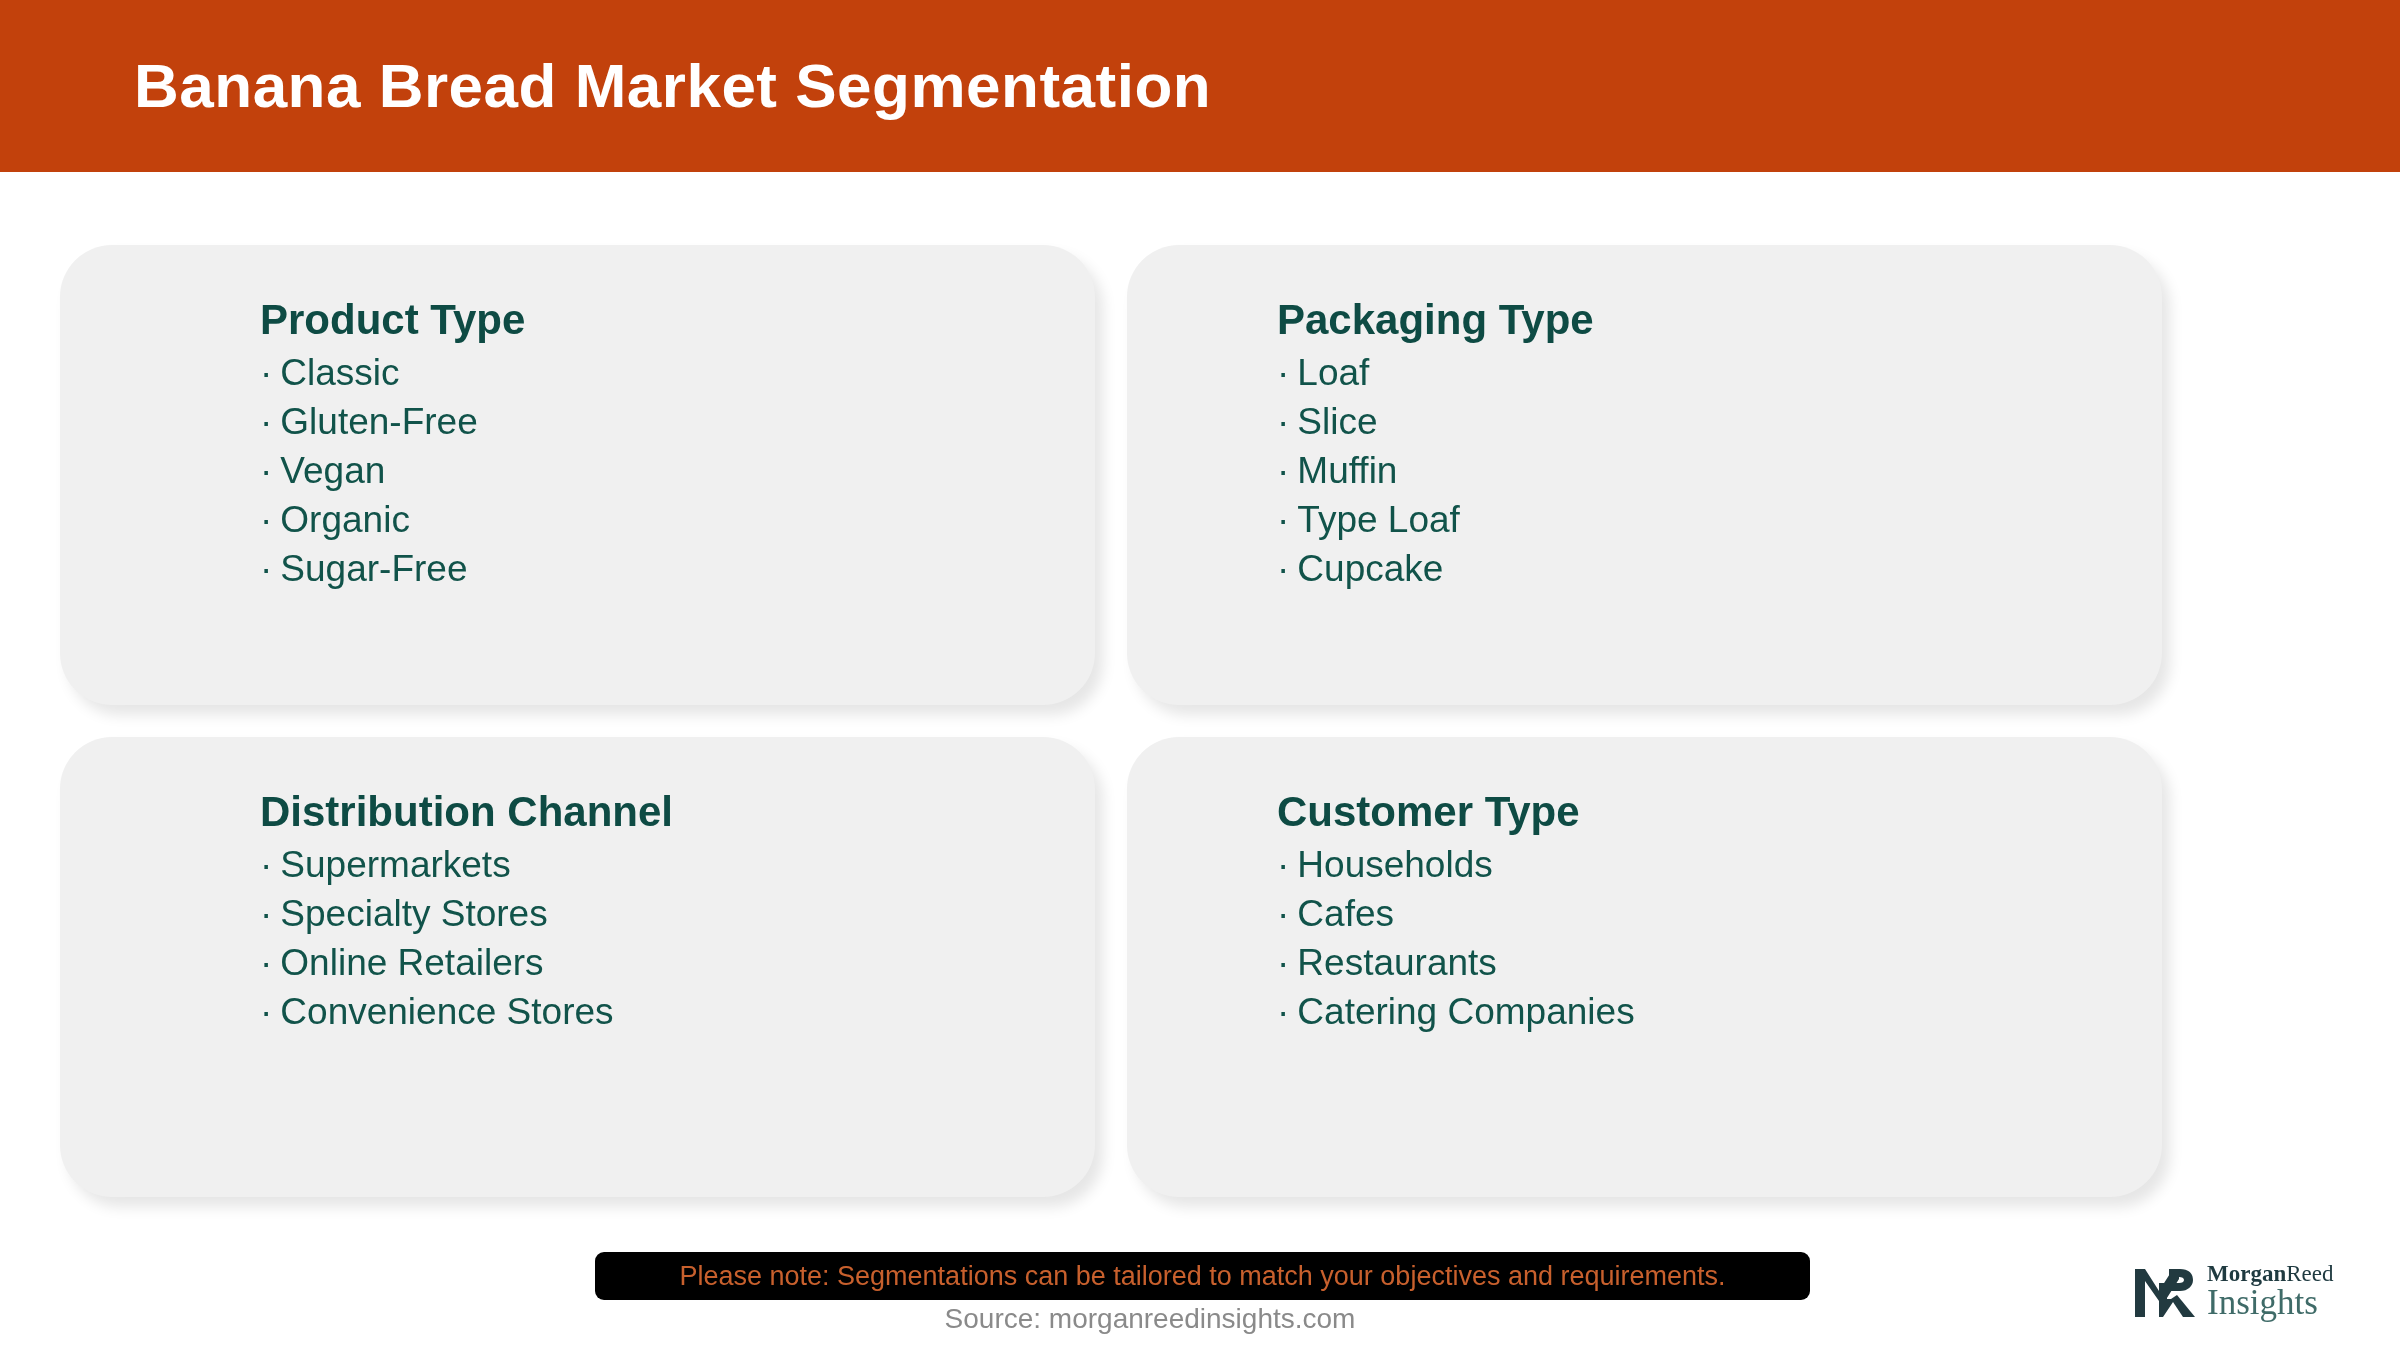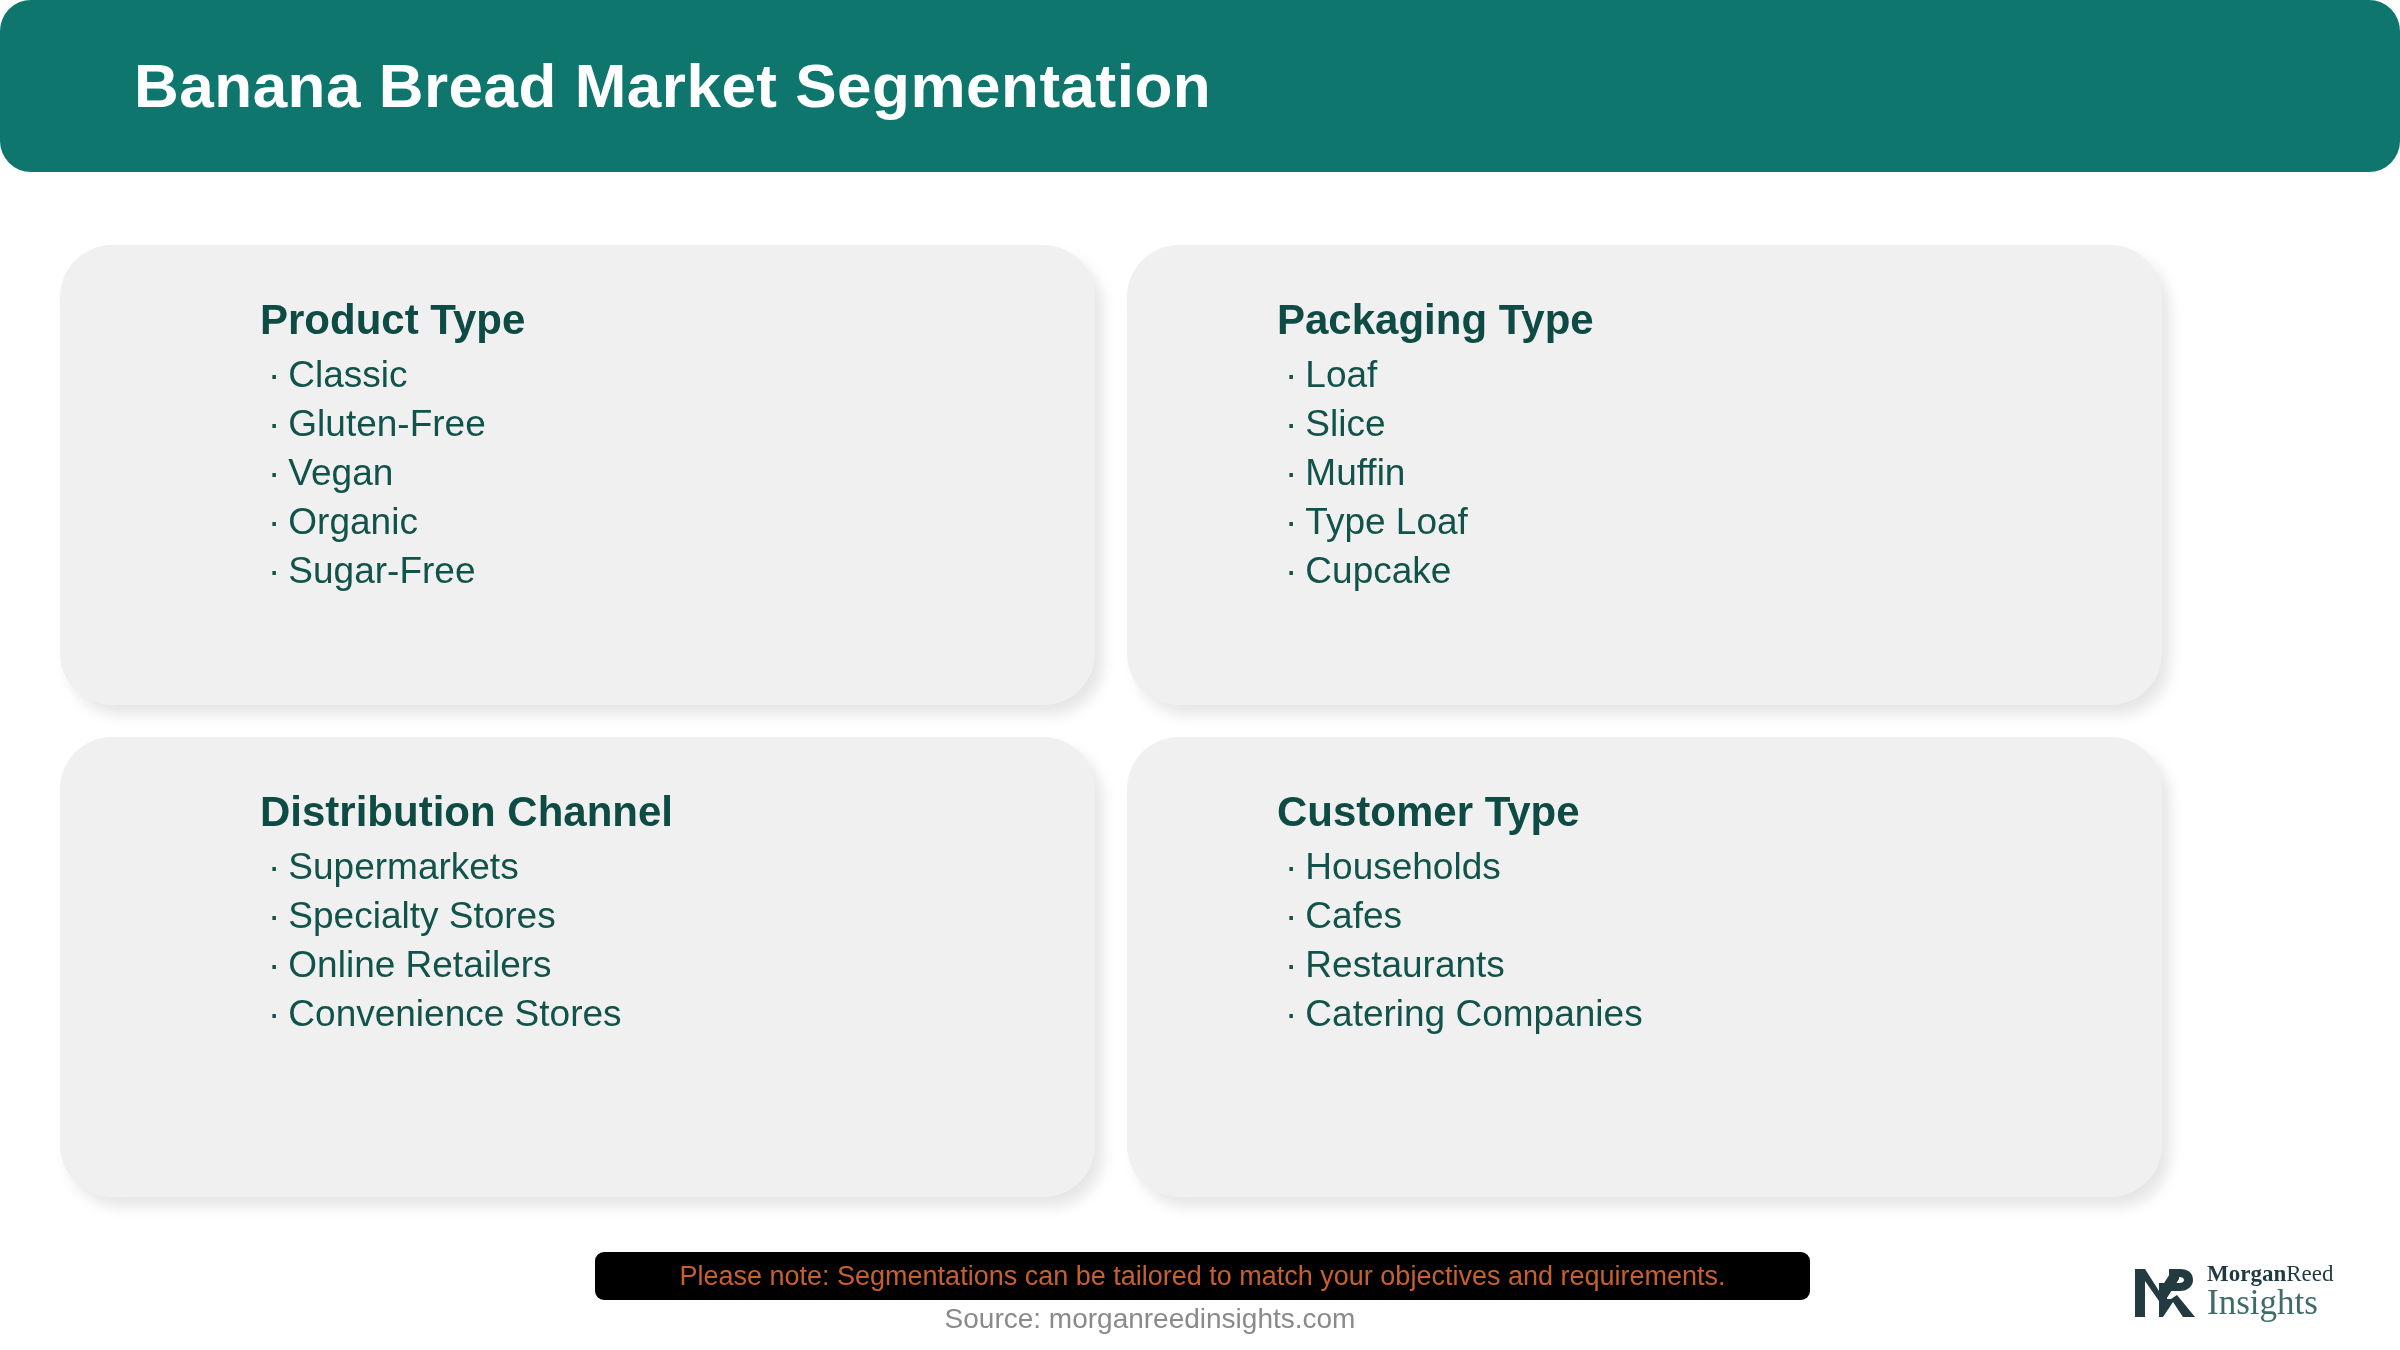--- a/index.html
+++ b/index.html
@@ -66,21 +66,21 @@
   .card-heading {
     color: #0E4B44;
     font-size: 42px;
     font-weight: bold;
     line-height: 1.1;
     margin: 0 0 6px 0;
     white-space: nowrap;
   }
   .card-list {
     list-style: none;
-    margin: 8px;
+    margin: 0;
     padding: 0;
   }
   .card-list li {
     color: #11534A;
     font-size: 37px;
     line-height: 1.32;
     white-space: nowrap;
   }
   .bullet-dot {
     display: inline-block;
@@ -149,21 +149,21 @@
   .logo-line2 {
     font-family: "Liberation Serif", "DejaVu Serif", serif;
     font-size: 35px;
     color: #3F6B68;
     white-space: nowrap;
   }
 </style>
 </head>
 <body>
 
-<div class="header-band" style="background: #0f766e; border-radius: 31px;">
+<div class="header-band" style="background: #c2410c;">
   <div class="header-title">Banana Bread Market Segmentation</div>
 </div>
 
 <div class="card-grid">
 
   <div class="seg-card">
     <div class="card-heading">Product Type</div>
     <ul class="card-list">
       <li><span class="bullet-dot">·</span><span>Classic</span></li>
       <li><span class="bullet-dot">·</span><span>Gluten-Free</span></li>

